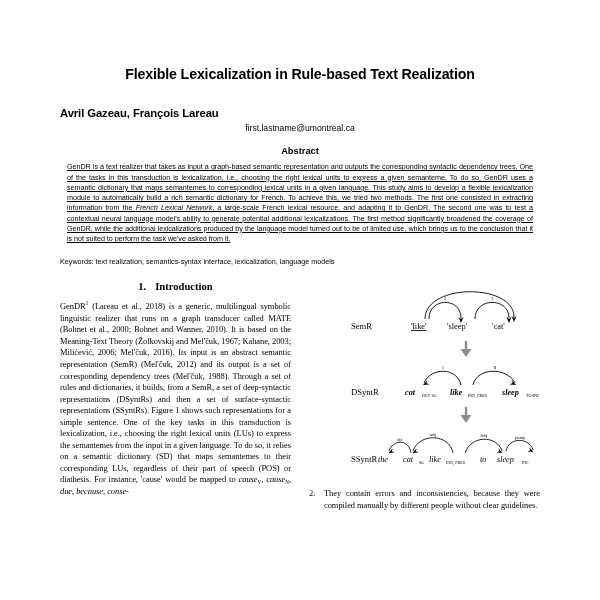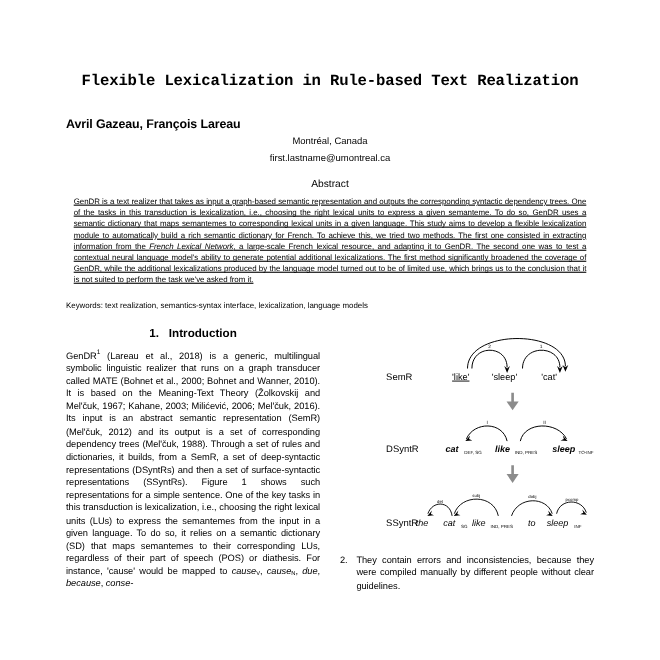--- a/index.html
+++ b/index.html
@@ -23,38 +23,37 @@
     padding: 0 60px;
   }
   
   .title {
     text-align: center;
     font-size: 14.2px;
     font-weight: bold;
     letter-spacing: -0.15px;
     margin-top: 66px;
     line-height: 1.2;
-    font-family: Liberation Mono, monospace;
   }
   .authors {
     font-size: 11.3px;
     font-weight: bold;
     margin-top: 24px;
     letter-spacing: -0.1px;
   }
   .affil {
     text-align: center;
     font-size: 8.6px;
     line-height: 1.45;
     margin-top: 3px;
   }
   .abstract-head {
     text-align: center;
     font-size: 9.3px;
-    font-weight: normal;
+    font-weight: bold;
     margin-top: 12px;
   }
   .abstract-body {
     margin: 6px 7px 0 7px;
     font-size: 7.2px;
     line-height: 1.42;
     text-align: justify;
     letter-spacing: -0.04px;
     text-decoration: underline;
   }
@@ -63,20 +62,21 @@
     font-size: 7.2px;
     line-height: 1.4;
   }
   .keywords b { font-weight: normal; }
 
   
   .columns {
     display: flex;
     gap: 18px;
     margin-top: 14px;
+    font-family: Liberation Serif, serif;
   }
   .col {
     width: 231px;
     flex: 0 0 231px;
   }
   .sec-head {
     font-size: 10.6px;
     font-weight: bold;
     text-align: center;
     margin: 0 0 9px 0;
@@ -124,21 +124,20 @@
   .node-sub { font-size: 4.1px; }
 </style>
 </head>
 <body>
 
 <div class="page">
 
   <div class="title">Flexible Lexicalization in Rule-based Text Realization</div>
 
   <div class="authors">Avril Gazeau, François Lareau</div>
-  <div class="affil">Montréal, Canada</div>
   <div class="affil">first.lastname@umontreal.ca</div>
 
   <div class="abstract-head">Abstract</div>
   <div class="abstract-body"><span id="abs-slot">GenDR is a text realizer that takes as input a graph-based semantic representation and outputs the corresponding syntactic dependency trees. One of the tasks in this transduction is lexicalization, i.e., choosing the right lexical units to express a given semanteme. To do so, GenDR uses a semantic dictionary that maps semantemes to corresponding lexical units in a given language. This study aims to develop a flexible lexicalization module to automatically build a rich semantic dictionary for French. To achieve this, we tried two methods. The first one consisted in extracting information from the <i>French Lexical Network</i>, a large-scale French lexical resource, and adapting it to GenDR. The second one was to test a contextual neural language model's ability to generate potential additional lexicalizations. The first method significantly broadened the coverage of GenDR, while the additional lexicalizations produced by the language model turned out to be of limited use, which brings us to the conclusion that it is not suited to perform the task we've asked from it.</span></div>
 
   <div class="keywords">
     <b>Keywords:</b>
     <span>text realization, semantics-syntax interface, lexicalization, language models</span>
   </div>
 

